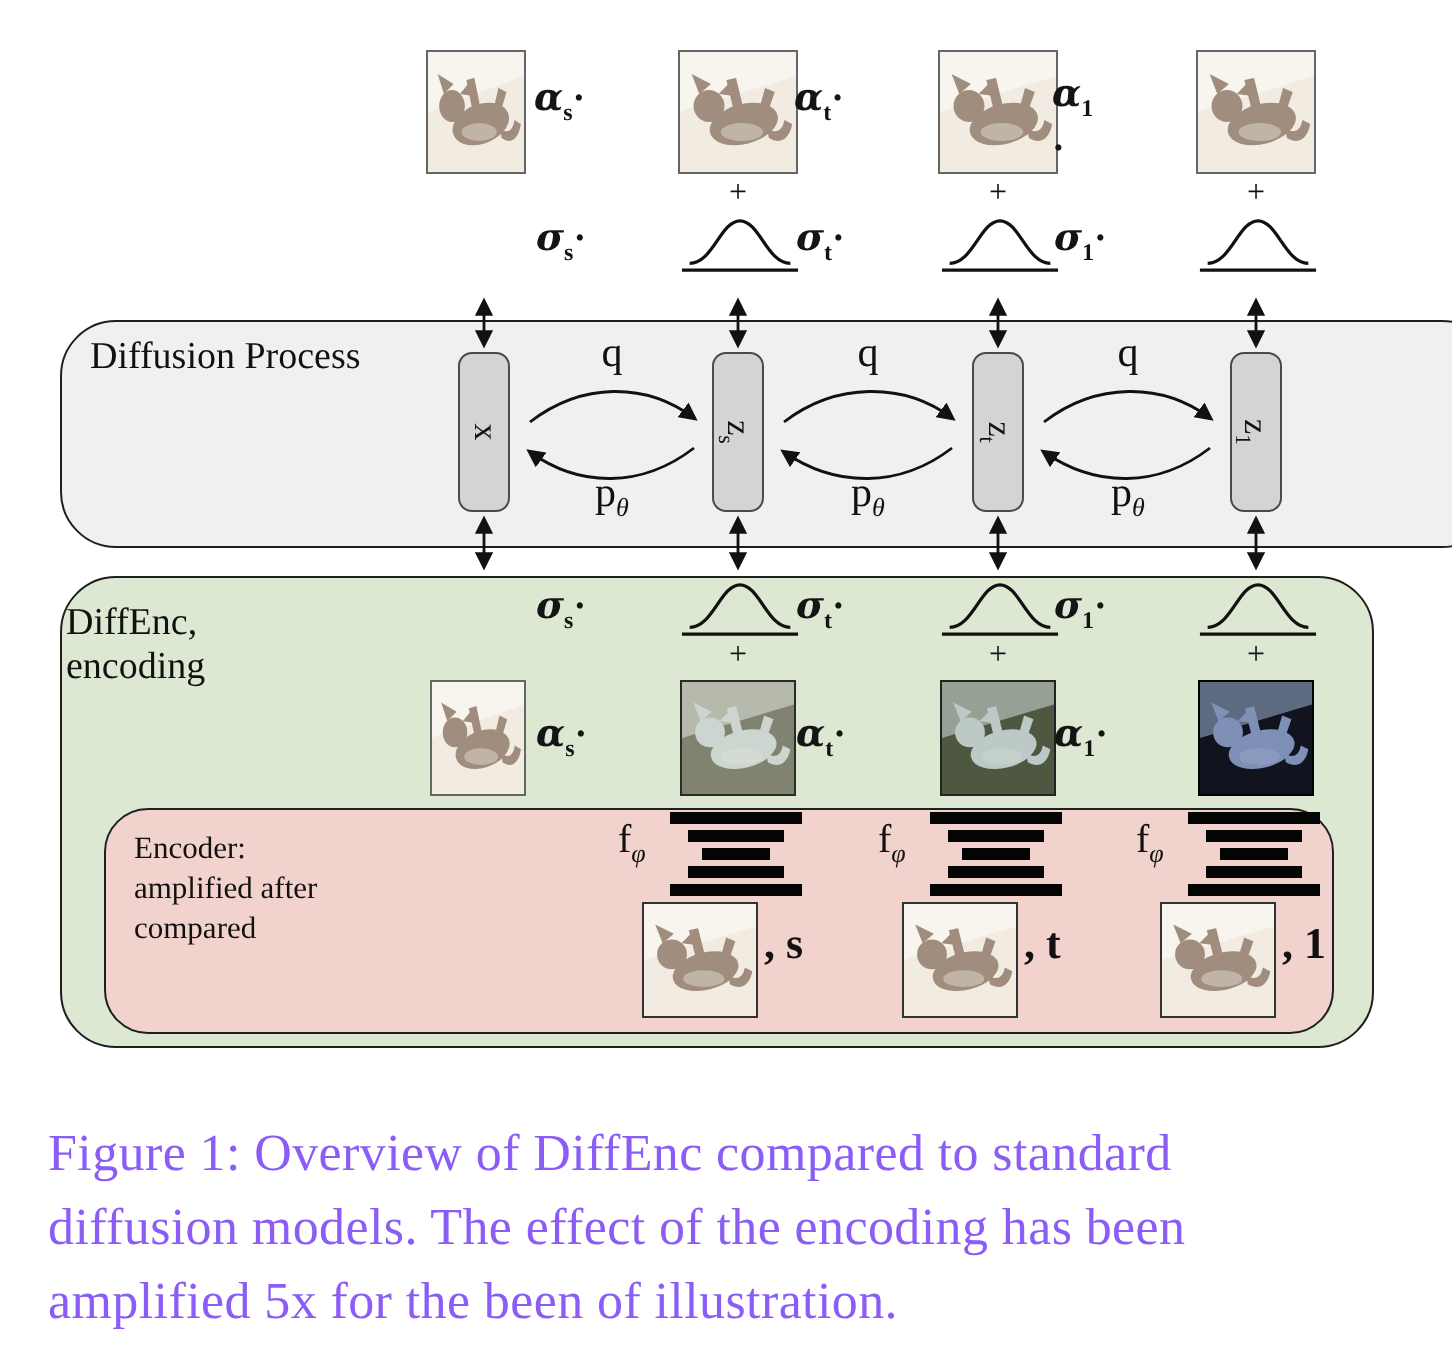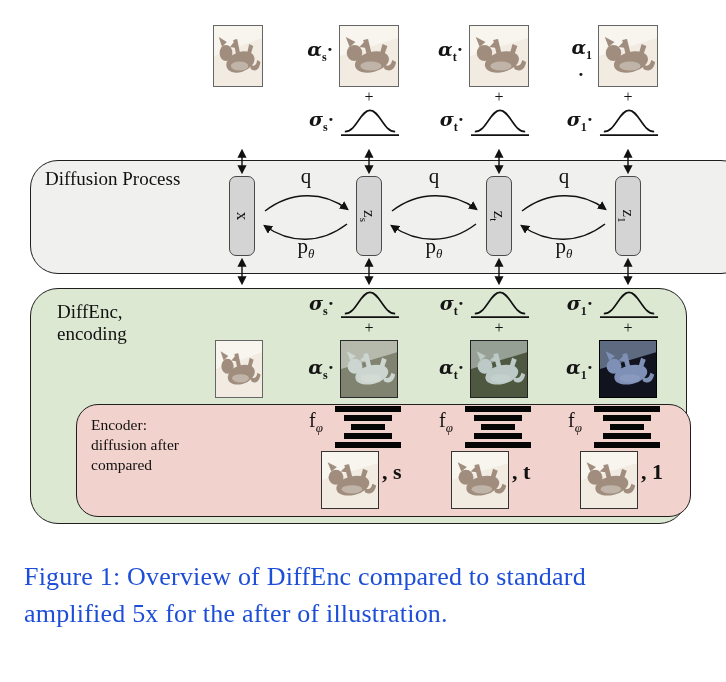--- a/index.html
+++ b/index.html
@@ -4,25 +4,25 @@
 <style>
   html,body{margin:0;padding:0;background:#ffffff;}
   .stage{
     position:relative;width:726px;height:682px;background:#fff;
     font-family:"Liberation Serif",serif;color:#141414;overflow:hidden;
   }
   .box{position:absolute;border:1.6px solid #1f1f1f;border-radius:28px;box-sizing:border-box;}
   .box-standard{left:30px;top:18px;width:657px;height:128px;background:var(--standard-box-bg,#cdddee);}
   .box-process{left:30px;top:160px;width:719px;height:114px;background:var(--process-box-bg,#f0f0ee);}
   .box-diffenc{left:30px;top:288px;width:657px;height:236px;background:var(--diffenc-box-bg,#dce8d2);}
-  .box-encoder{left:76px;top:404px;width:615px;height:113px;background:var(--encoder-box-bg,#f2d2cc);border-radius:22px;}
+  .box-encoder{left:52px;top:404px;width:615px;height:113px;background:var(--encoder-box-bg,#f2d2cc);border-radius:22px;}
   .box-title{position:absolute;font-size:19px;line-height:22px;color:#111;}
   .enc-title{position:absolute;font-size:15.5px;line-height:20px;color:#111;}
   
-  .rlab{position:absolute;width:66px;text-align:right;font-size:19px;white-space:nowrap;}
+  .rlab{position:absolute;width:66px;text-align:left;font-size:19px;white-space:nowrap;}
   .rlab i{font-family:"DejaVu Serif",serif;font-style:italic;font-weight:bold;}
   .rlab sub{font-size:12px;font-weight:bold;font-style:normal;line-height:0;}
   .rlab .dot{font-weight:bold;}
   .plus{position:absolute;width:32px;text-align:center;font-size:16px;color:#111;}
   
   .gauss{position:absolute;width:60px;height:34px;}
   .gauss svg{width:100%;height:100%;display:block;}
   
   .cat{position:absolute;border:1px solid #555;box-sizing:border-box;}
   .cat svg{width:100%;height:100%;display:block;}
@@ -40,21 +40,21 @@
   .edge-label sub{font-size:13px;font-style:italic;line-height:0;}
   
   .enc-bars{position:absolute;width:68px;display:flex;flex-direction:column;align-items:center;}
   .enc-bars .bar{height:6px;background:#050505;margin-bottom:3px;}
   .b1{width:66px;} .b2{width:48px;} .b3{width:34px;} .b4{width:48px;} .b5{width:66px;margin-bottom:0;}
   .f-label{position:absolute;font-size:20px;color:#111;}
   .f-label sub{font-size:13px;font-style:italic;line-height:0;}
   .img-suffix{position:absolute;font-size:22px;font-weight:bold;color:#111;white-space:nowrap;}
   .overlay{position:absolute;left:0;top:0;pointer-events:none;}
   .caption{position:absolute;left:24px;top:558px;font-size:26px;line-height:37px;
-           letter-spacing:0.2px;color:#1d4ed8;white-space:nowrap;}
+           letter-spacing:0.2px;color:#8b5cf6;white-space:nowrap;}
 </style>
 </head>
 <body>
 
 <div class="stage">
 
   <div class="cat cat-plain" style="left:213px;top:25px;width:50px;height:62px;">
   <svg viewBox="0 0 60 60" preserveAspectRatio="none" xmlns="http://www.w3.org/2000/svg">
     <rect x="0" y="0" width="60" height="60" fill="var(--catbg,#f1ebe2)"></rect>
     <path d="M0,0 L60,0 L60,12 L0,30 Z" fill="var(--catlight,#fdfbf7)" opacity="0.55"></path>
@@ -167,21 +167,21 @@
     </div>
 
   <div class="edge-label" style="left:289px;top:164px;">q</div>
   <div class="edge-label" style="left:417px;top:164px;">q</div>
   <div class="edge-label" style="left:547px;top:164px;">q</div>
   <div class="edge-label" style="left:289px;top:234px;"><span>p</span><sub>θ</sub></div>
   <div class="edge-label" style="left:417px;top:234px;"><span>p</span><sub>θ</sub></div>
   <div class="edge-label" style="left:547px;top:234px;"><span>p</span><sub>θ</sub></div>
 
   <div class="box box-diffenc">
-    <div class="box-title" style="left:26px;top:12px;">
+    <div class="box-title" style="left:2px;top:12px;">
       <div>DiffEnc,</div>
       <div>encoding</div>
     </div>
   </div>
 
   <span class="rlab" style="left:268px;top:292px;"><i>σ</i><sub>s</sub><span class="dot">·</span></span>
   <div class="gauss" style="left:340px;top:287px;">
   <svg viewBox="0 0 62 34" xmlns="http://www.w3.org/2000/svg">
     <path d="M5,27 C17,27 21,5 31,5 C41,5 45,27 57,27" fill="none" stroke="#111" stroke-width="1.7"></path>
     <line x1="1" y1="30.5" x2="61" y2="30.5" stroke="#111" stroke-width="1.7"></line>
@@ -271,21 +271,21 @@
       <path d="M40,32 L44,18 L49,20 L44,34 Z"></path>
       <path d="M46,43 C53,47 57,42 58,36 L54,34 C53,40 49,41 45,38 Z"></path>
     </g>
     <ellipse cx="32" cy="40" rx="11" ry="4.5" fill="var(--catlight,#fdfbf7)" opacity="0.35"></ellipse>
   </svg>
 </div>
 
   <div class="box box-encoder">
     <div class="enc-title" style="left:14px;top:10px;">
       <div>Encoder:</div>
-      <div>diffusion after</div>
+      <div>amplified after</div>
       <div>compared</div>
     </div>
   </div>
 
   <span class="f-label" style="left:309px;top:409px;"><span>f</span><sub>φ</sub></span>
   <div class="enc-bars" style="left:334px;top:406px;">
     <div class="bar b1"></div>
       <div class="bar b2"></div>
       <div class="bar b3"></div>
       <div class="bar b4"></div>
@@ -382,15 +382,16 @@
       <path d="M347,224 C321,244 290,244 265,226" marker-end="url(#ah)"></path>
       <path d="M392,211 C418,191 452,191 476,209" marker-end="url(#ah)"></path>
       <path d="M476,224 C450,244 418,244 392,226" marker-end="url(#ah)"></path>
       <path d="M522,211 C548,191 581,191 605,209" marker-end="url(#ah)"></path>
       <path d="M605,224 C579,244 548,244 522,226" marker-end="url(#ah)"></path>
     </g>
   </svg>
 
   <div class="caption">
     <div>Figure 1: Overview of DiffEnc compared to standard</div>
-    <div>amplified 5x for the after of illustration.</div>
+    <div>diffusion models. The effect of the encoding has been</div>
+    <div>amplified 5x for the been of illustration.</div>
   </div>
 </div>
 
 </body></html>

